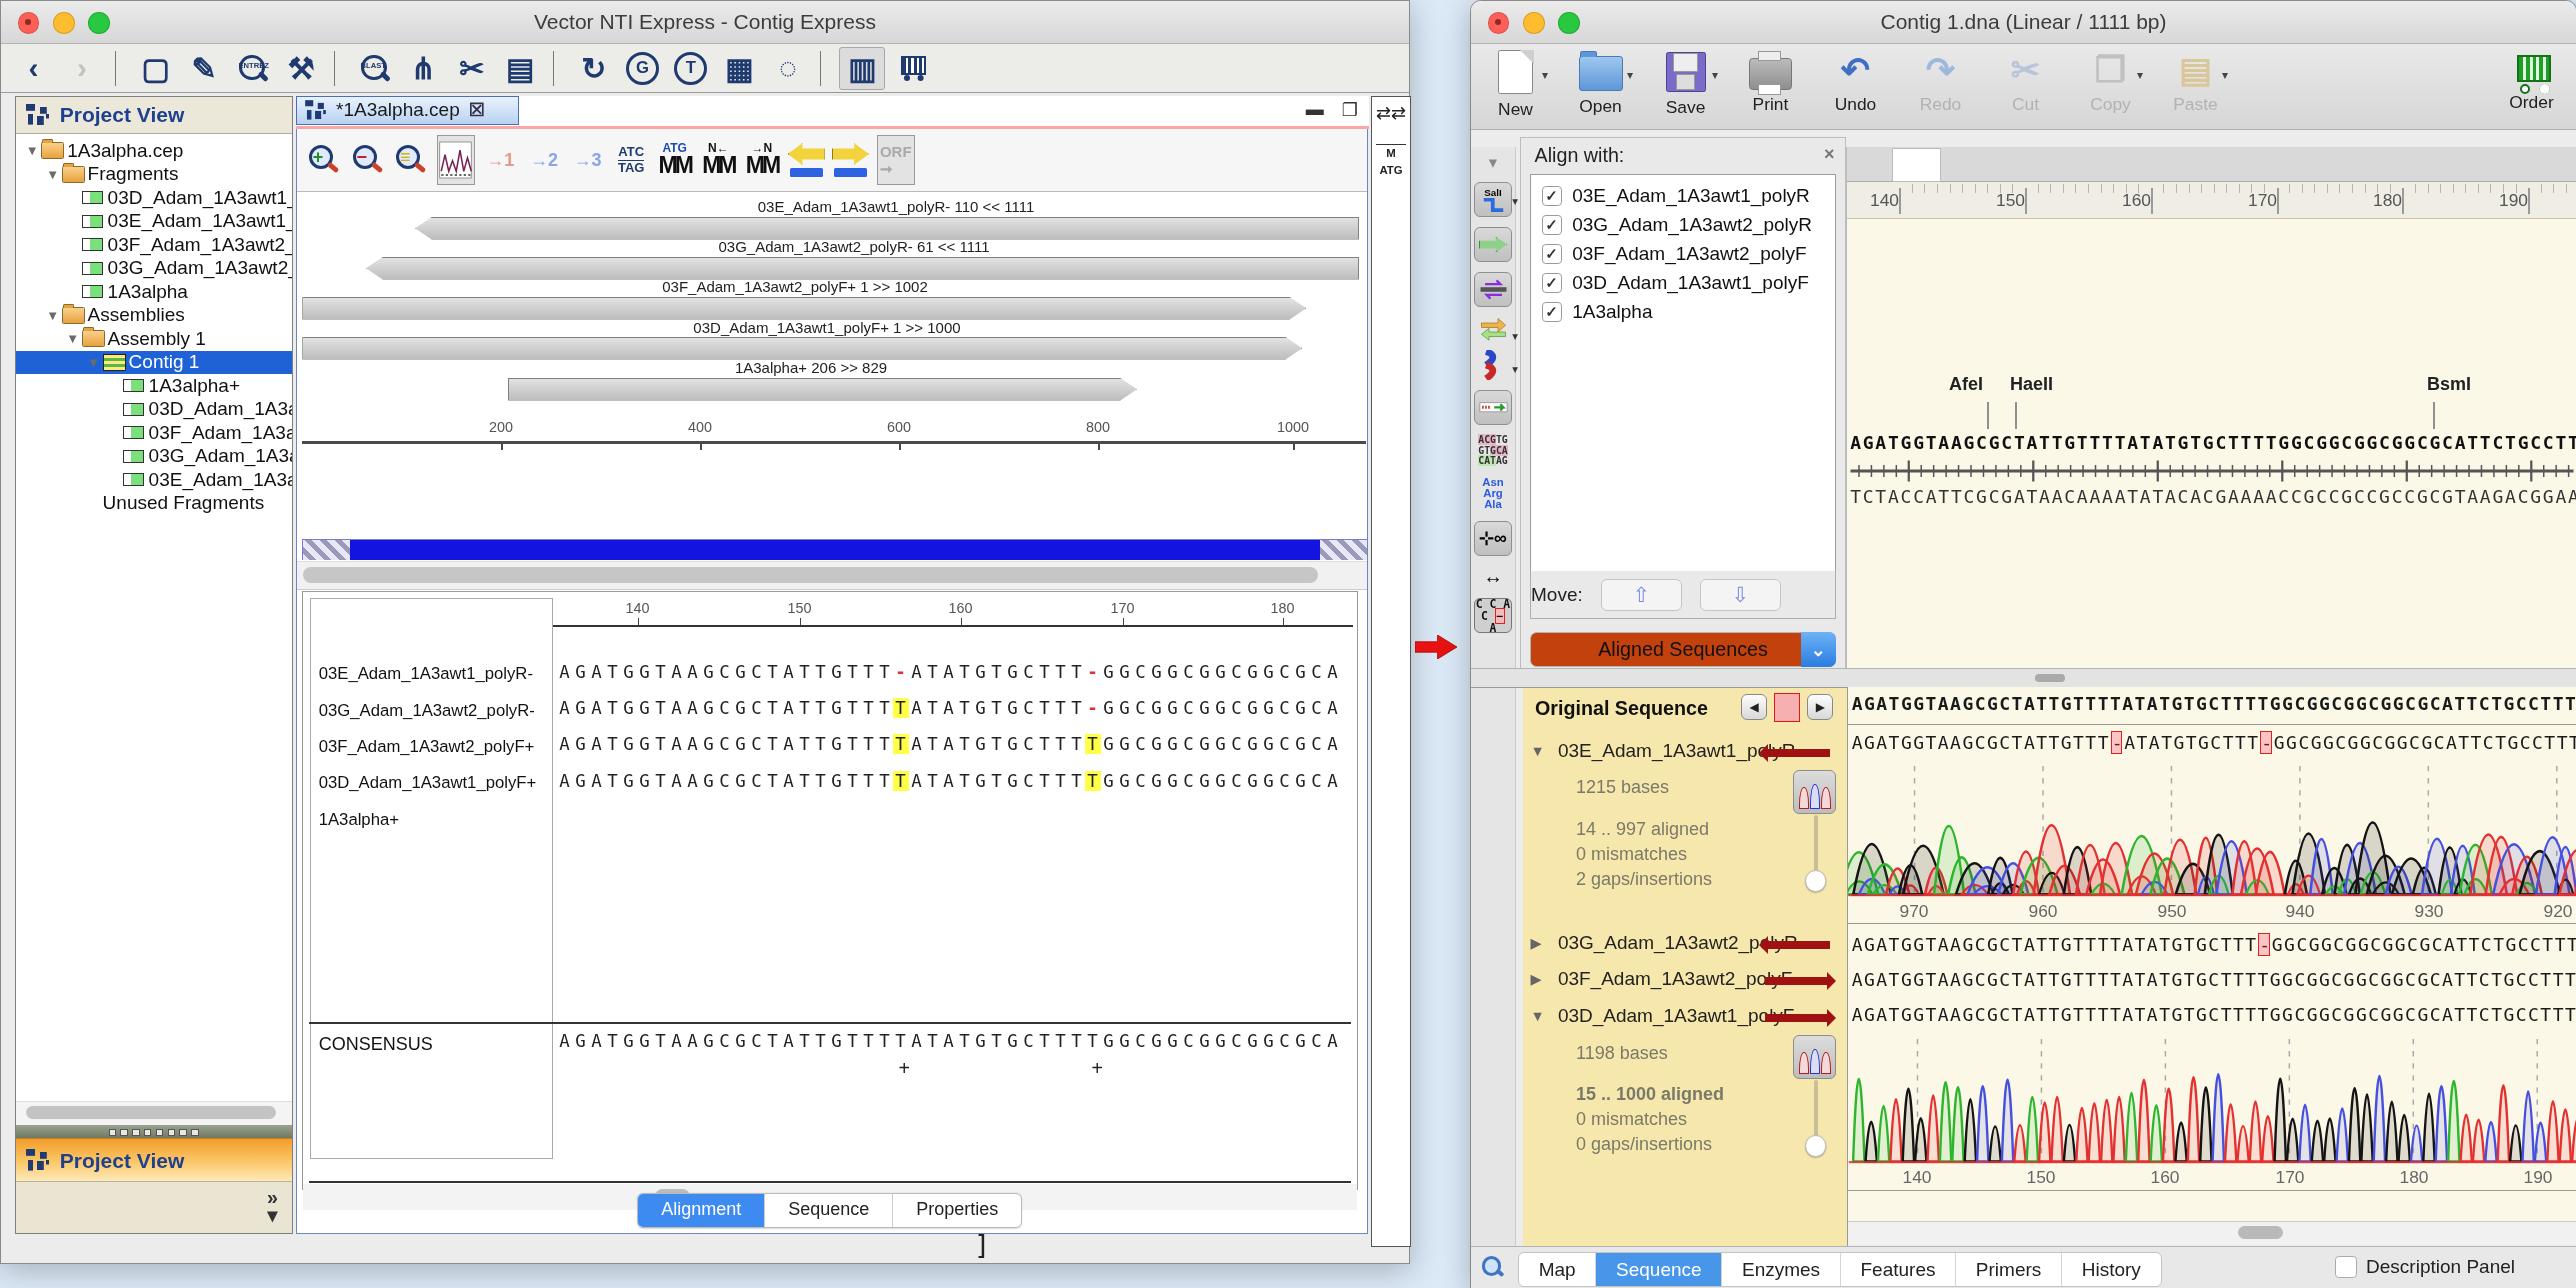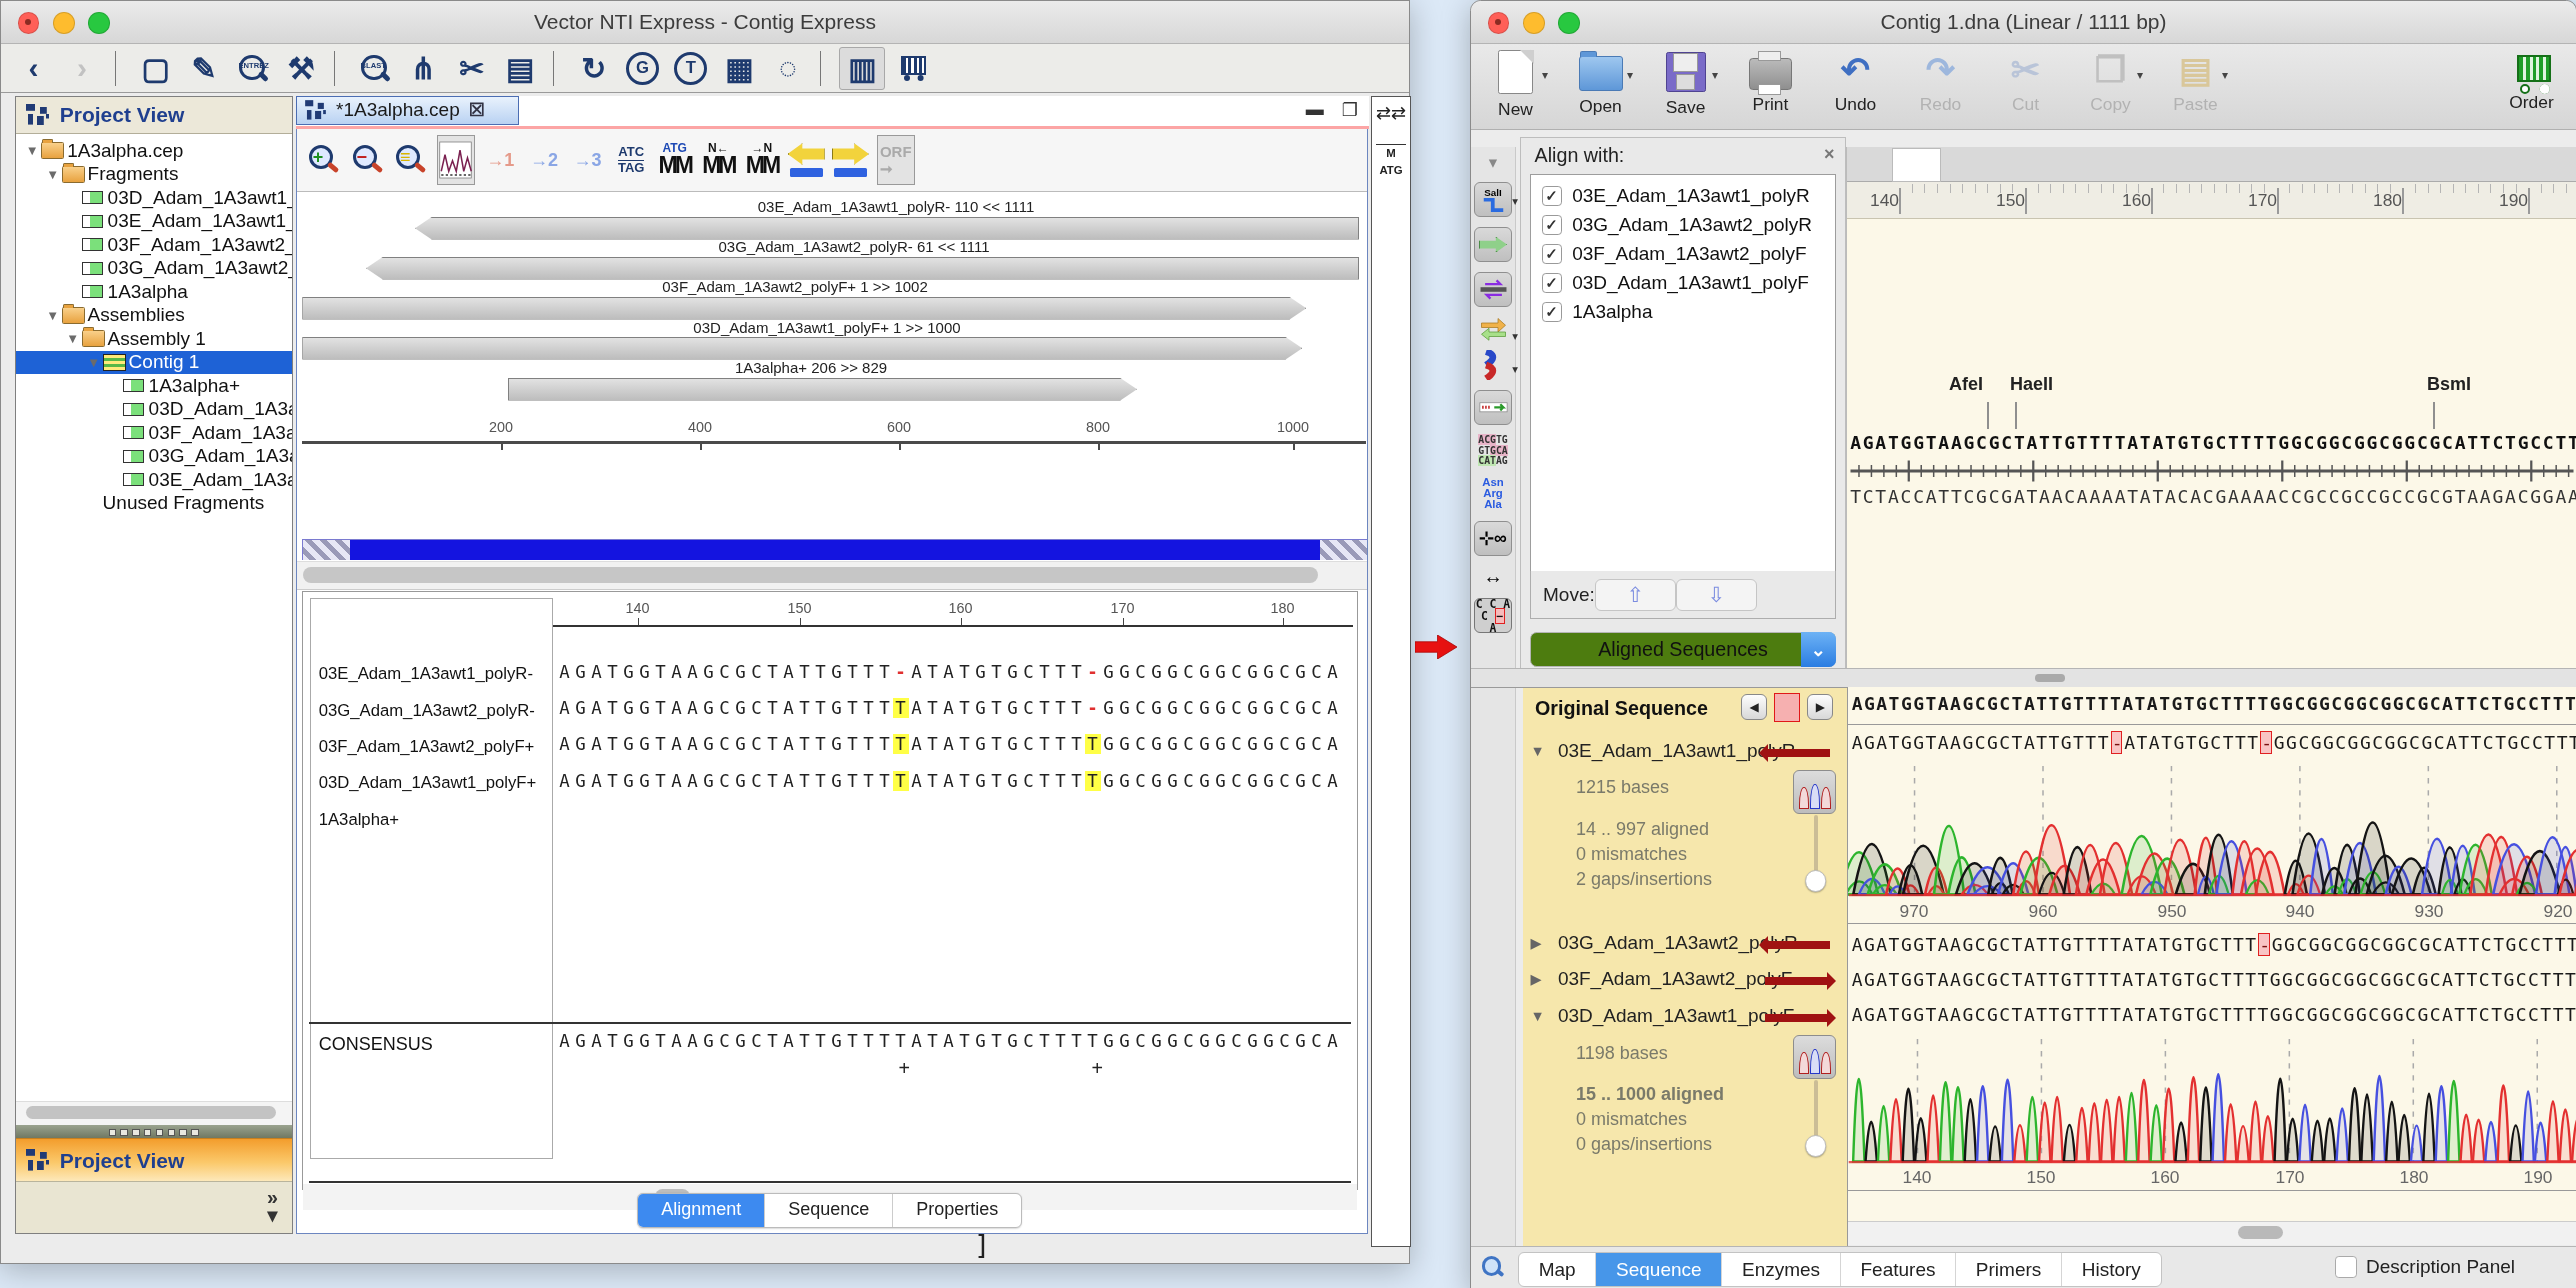--- a/index.html
+++ b/index.html
@@ -160,25 +160,25 @@
   .ccai .rb{border:1.5px solid #e02020;background:#f6bcbc;padding:0 0.8px;}
   
   #alignwith{position:absolute;left:49px;top:136px;width:324px;height:530px;background:#e9e9e9;border:0.8px solid #bdbdbd;}
   #aw-title{position:absolute;left:13.6px;top:6px;font-size:19.7px;color:#222;}
   #aw-x{position:absolute;right:10.6px;top:6px;font-size:18px;color:#777;font-weight:bold;}
   #aw-list{position:absolute;left:9px;right:9px;top:36px;height:391px;background:#fff;border:0.8px solid #9d9d9d;padding-top:6px;}
   .awrow{display:flex;align-items:center;gap:10.6px;height:29px;padding-left:10.6px;font-size:19px;color:#111;}
   .cb{width:18px;height:18px;border:1.5px solid #9a9a9a;border-radius:3.8px;background:#fff;display:flex;align-items:center;justify-content:center;
     font-size:15px;color:#333;font-weight:bold;}
   #aw-move{position:absolute;left:9px;right:9px;top:433px;height:47px;border:0.8px solid #adadad;border-top:none;background:#e9e9e9;
-    display:flex;align-items:center;padding-left:12px;}
+    display:flex;align-items:center;gap:18px;}
   .mv-lab{font-size:19px;color:#222;}
   .mv-btn{width:79px;height:30px;background:#f4f4f4;border:0.8px solid #c5c5c5;border-radius:6px;display:flex;align-items:center;justify-content:center;
     color:#7b8ce0;font-size:21px;}
-  #aw-dd{position:absolute;left:9px;right:9px;top:494px;height:33px;background:#4d7c0f;border:0.8px solid #b5b5b5;border-radius:6.8px;
+  #aw-dd{position:absolute;left:9px;right:9px;top:494px;height:33px;background:#c2410c;border:0.8px solid #b5b5b5;border-radius:6.8px;
     display:flex;align-items:center;justify-content:center;font-size:19.7px;color:#111;}
   #aw-dd .cap{position:absolute;right:-0.8px;top:-0.8px;bottom:-0.8px;width:35px;background:linear-gradient(#6db2f5,#2a7de2);
     border-radius:0 6.8px 6.8px 0;color:#fff;display:flex;align-items:center;justify-content:center;font-size:18px;font-weight:bold;}
   
   #seqview{position:absolute;left:375px;right:0;top:146px;height:521px;background:#fcf8e8;border-left:0.8px solid #bbb;overflow:hidden;}
   #minimap{position:absolute;left:0;right:0;top:0;height:34px;background:#d9d9d9;border-bottom:0.8px solid #ababab;}
   #minimap .vp{position:absolute;left:45px;top:0.8px;width:47px;height:32px;background:#fff;border:0.8px solid #bbb;}
   #sv-ruler{position:absolute;left:0;right:0;top:35px;height:36px;background:#efede4;border-bottom:0.8px solid #c9c4b0;}
   .sv-num{position:absolute;top:7.6px;font-size:17.4px;color:#555;transform:translateX(-100%);}
   .enz{position:absolute;font-size:18px;font-weight:bold;color:#222;}

